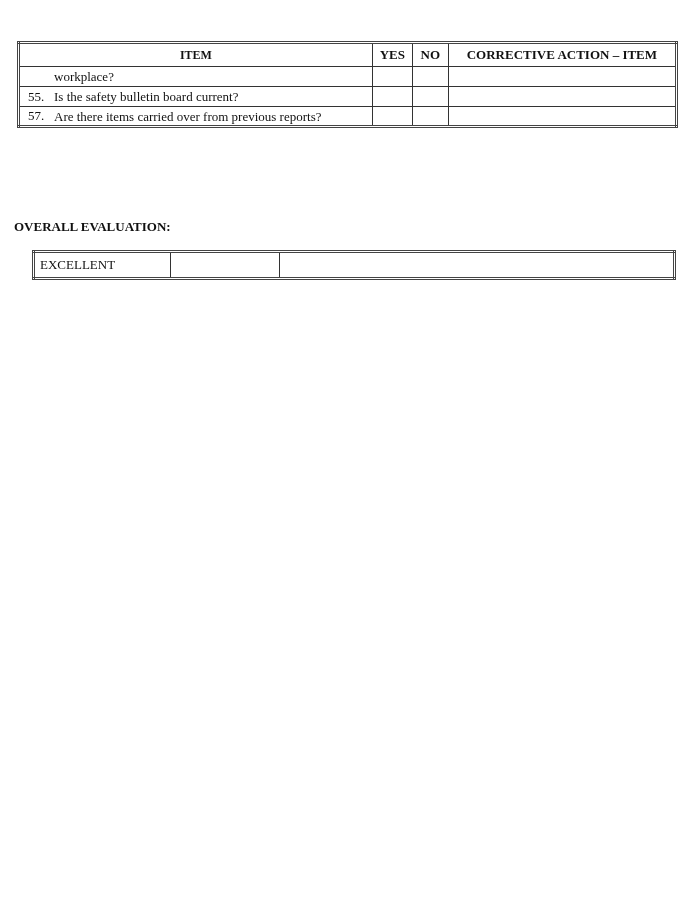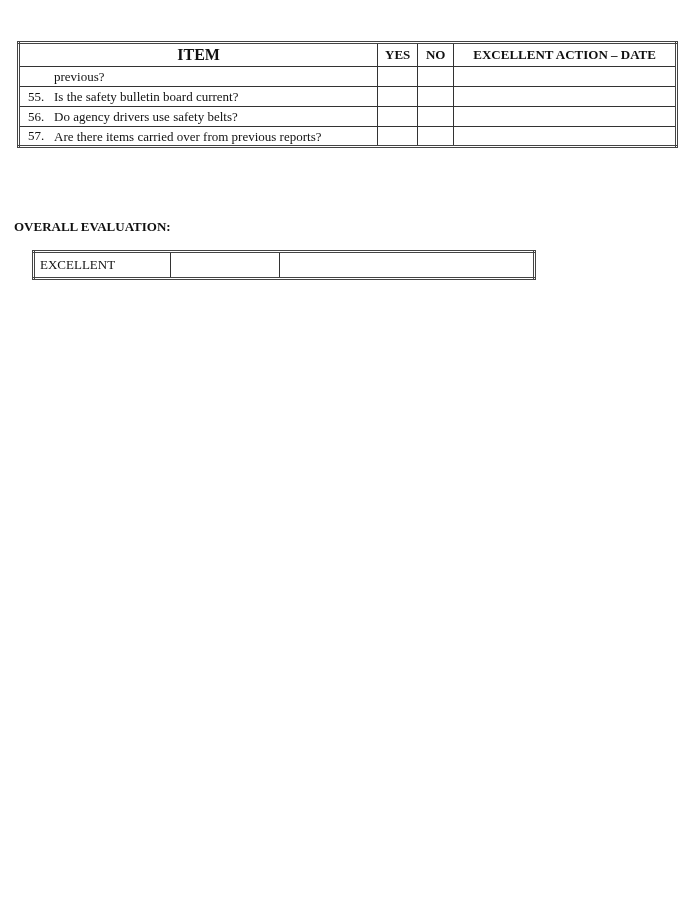--- a/index.html
+++ b/index.html
@@ -1,61 +1,54 @@
 <!DOCTYPE html>
 <html><head>
 <meta charset="utf-8">
 <style>
   html, body { margin: 0; padding: 0; background: #ffffff; }
   body { width: 695px; height: 900px; position: relative; font-family: "Liberation Serif", serif; color: #111; overflow: hidden; }
   .t1 { position: absolute; left: 17px; top: 41px; width: 661px; border: 3px double #444; border-collapse: collapse; }
   .t1 td, .t1 th { border: 1px solid #333; padding: 0; font-size: 13px; vertical-align: middle; }
   .t1 th { font-weight: bold; height: 22px; }
-  .t1 th.item { font-size: 16px; text-align: center; margin-top: 11px; }
+  .t1 th.item { font-size: 12px; text-align: center; margin-top: 11px; }
   .t1 th.small { font-size: 13px; text-align: center; margin-left: 48px; }
   .t1 td.num { width: 32px; text-align: center; border-right: none; }
   .t1 td.txt { border-left: none; padding-left: 2px; line-height: 15px; }
   .t1 td.yes { width: 39px; }
   .t1 td.no { width: 35px; }
   .t1 tr.r { height: 20px; }
   .t1 tr.r2 { height: 32px; }
   .heading { position: absolute; left: 14px; top: 219px; font-weight: bold; font-size: 13px; text-align: right; }
-  .t2 { position: absolute; left: 32px; top: 250px; width: 504px; border: 3px double #444; border-collapse: collapse; font-family: Liberation Serif, serif; }
+  .t2 { position: absolute; left: 32px; top: 250px; width: 644px; border: 3px double #444; border-collapse: collapse; font-family: Liberation Serif, serif; }
   .t2 td { border: 1px solid #333; height: 24px; font-size: 13px; padding: 0 0 0 5px; vertical-align: middle; }
   .t2 td.c1 { width: 130px; }
   .t2 td.c2 { width: 103px; }
 </style>
 </head>
 <body>
 
 <table class="t1">
   <tbody>
       <tr>
     <th class="item" colspan="2">ITEM</th>
     <th class="small">YES</th>
     <th class="small">NO</th>
-    <th class="small">EXCELLENT ACTION – DATE</th>
+    <th class="small">CORRECTIVE ACTION – ITEM</th>
   </tr>
   <tr class="r">
     <td class="num"></td>
-    <td class="txt">previous?</td>
+    <td class="txt">workplace?</td>
     <td class="yes"></td>
     <td class="no"></td>
     <td></td>
   </tr>
   <tr class="r">
     <td class="num">55.</td>
     <td class="txt">Is the safety bulletin board current?</td>
-    <td class="yes"></td>
-    <td class="no"></td>
-    <td></td>
-  </tr>
-  <tr class="r">
-    <td class="num">56.</td>
-    <td class="txt">Do agency drivers use safety belts?</td>
     <td class="yes"></td>
     <td class="no"></td>
     <td></td>
   </tr>
   <tr class="r">
     <td class="num">57.</td>
     <td class="txt">Are there items carried over from previous reports?</td>
     <td class="yes"></td>
     <td class="no"></td>
     <td></td>

